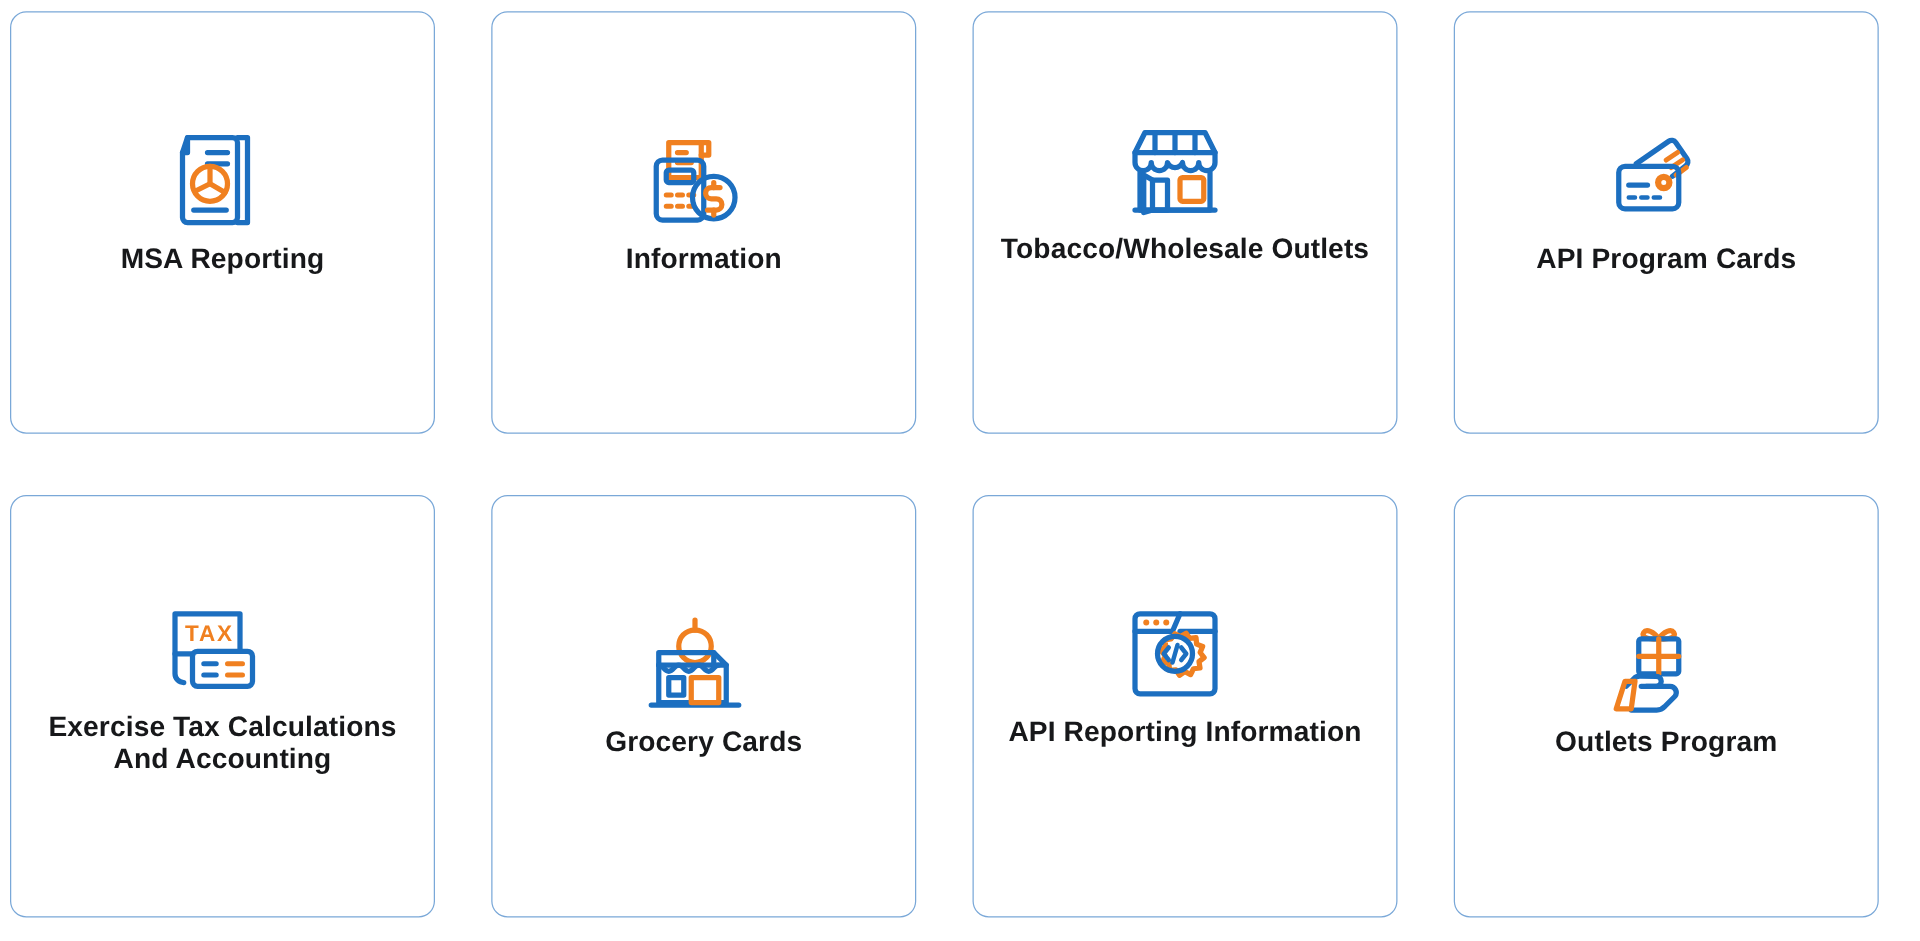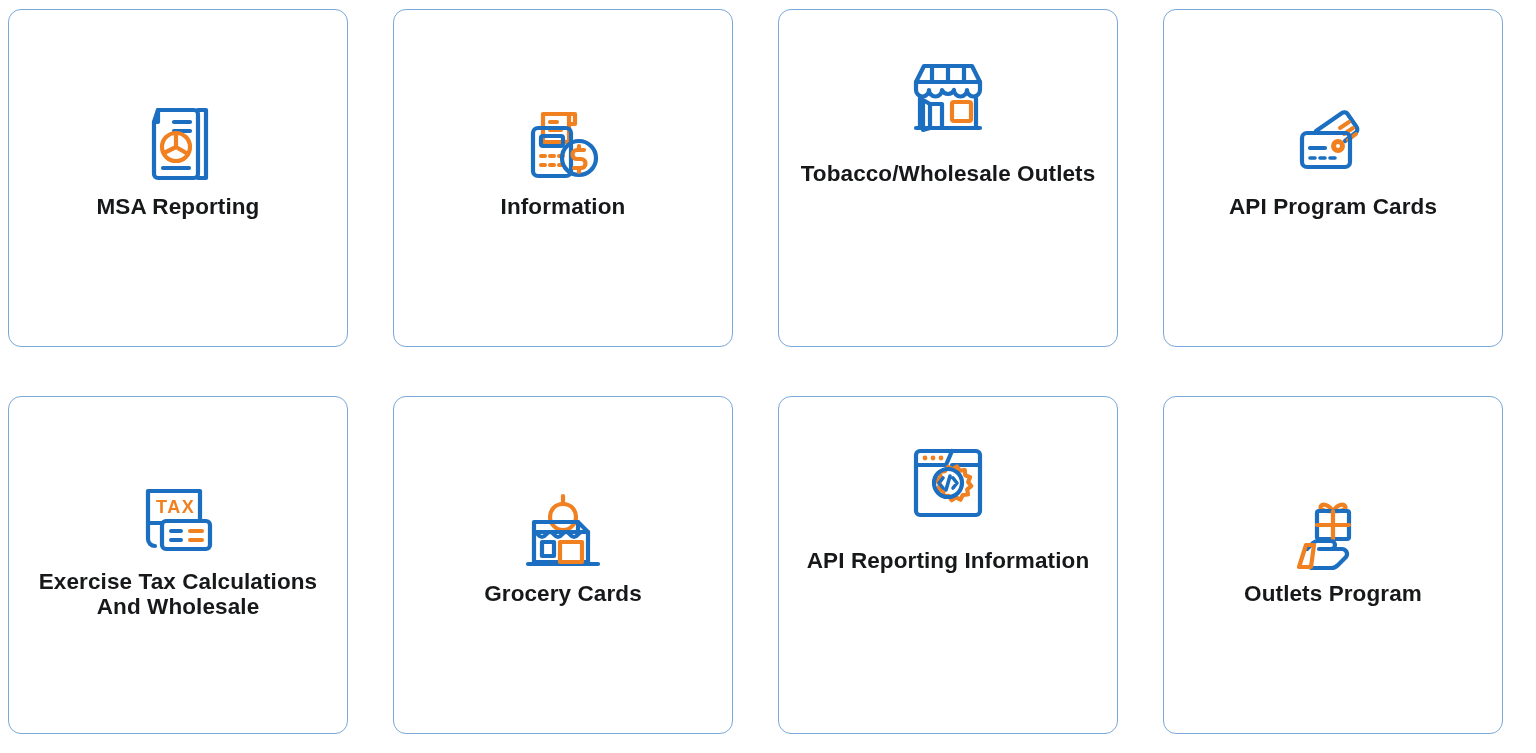--- a/index.html
+++ b/index.html
@@ -30,34 +30,34 @@
     flex-direction: column;
     align-items: center;
     padding-top: 84px;
     cursor: pointer;
   }
   .icon-wrap {
     width: 100px;
     height: 100px;
     display: flex;
     align-items: center;
-    justify-content: center;
+    justify-content: flex-start;
   }
   .icon-wrap svg { display: block; }
   .card-label {
     width: 92%;
     text-align: center;
     font-size: 22.5px;
     line-height: 1.12;
     font-weight: 700;
     letter-spacing: 0.1px;
     color: #17181a;
     font-family: "Liberation Sans", sans-serif;
   }
-  .card.two-line { padding-top: 36px; gap: 15px; }
+  .card.two-line { padding-top: 76px; }
   .card.three-line { padding-top: 72px; }
 </style>
 </head>
 <body>
 
 <div id="grid">
 
   <div class="card">
     <div class="icon-wrap">
       <svg width="84" height="84" viewBox="0 0 84 84" fill="none">
@@ -162,21 +162,21 @@
           <rect x="26" y="44" width="48" height="28" rx="4"></rect>
         </g>
         <g stroke="#1c6fc0" stroke-width="4" stroke-linecap="round">
           <path d="M35 54h10M35 63h10"></path>
         </g>
         <g stroke="#f08020" stroke-width="4" stroke-linecap="round">
           <path d="M54 54h12M54 63h12"></path>
         </g>
       </svg>
     </div>
-    <div class="card-label">Exercise Tax Calculations And Wholesale</div>
+    <div class="card-label">Exercise Tax Calculations And Accounting</div>
   </div>
 
   <div class="card">
     <div class="icon-wrap">
       <svg width="86" height="86" viewBox="0 0 86 86" fill="none">
         <g stroke="#f08020" stroke-width="4.2" stroke-linecap="round" stroke-linejoin="round" fill="none">
           <path d="M43 16c-8 0-13 6-13 13s6 13 13 13 13-6 13-13-5-13-13-13z"></path>
           <path d="M43 16V8"></path>
         </g>
         <g stroke="#1c6fc0" stroke-width="4.2" stroke-linecap="round" stroke-linejoin="round">

